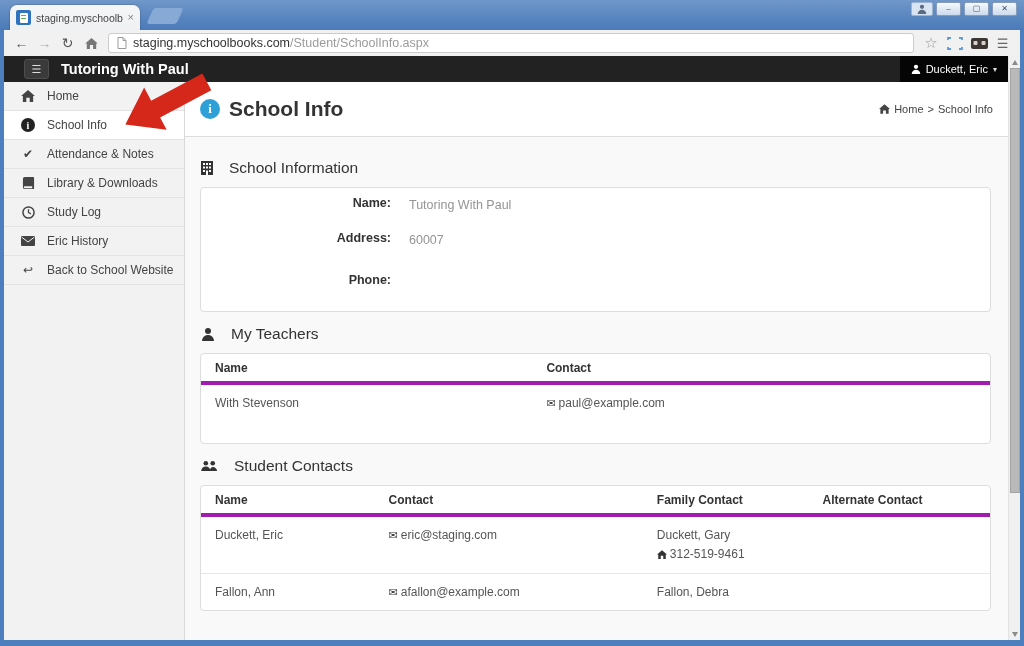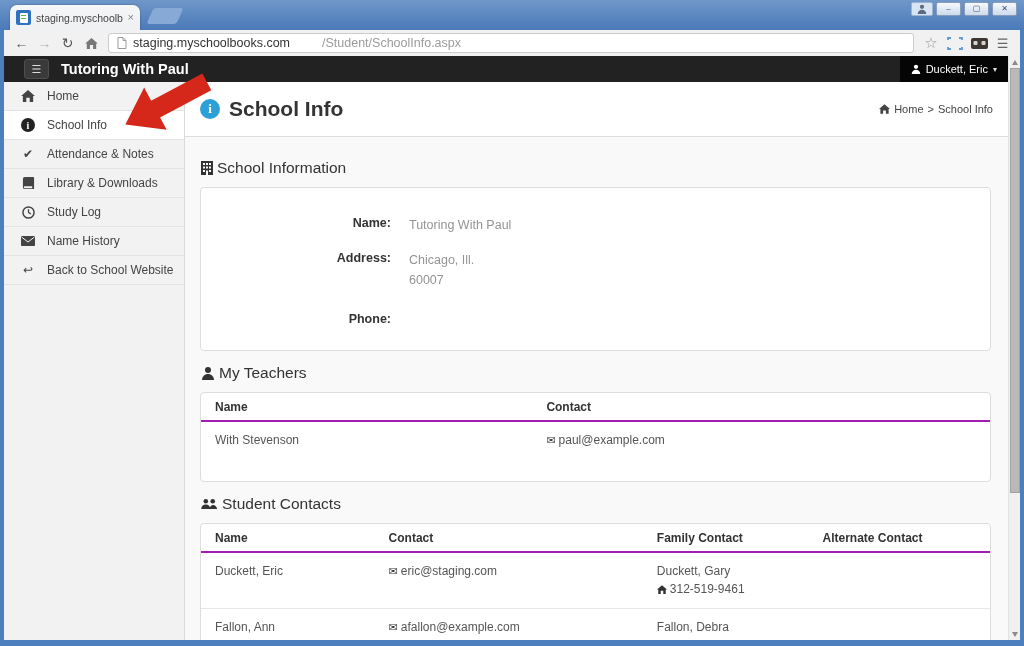--- a/index.html
+++ b/index.html
@@ -29,21 +29,21 @@
              border:1px solid #879cbb; border-radius:2px; font-size:8px; color:#3e526e;
              display:flex; align-items:center; justify-content:center; line-height:1; cursor:pointer; }
 
   .toolbar { position:absolute; top:30px; left:4px; width:1016px; height:26px; background:#f1f1f1;
              display:flex; align-items:center; padding:0 7px; gap:2px; }
   .nav-glyph { width:21px; text-align:center; font-size:14px; color:#555; cursor:pointer; }
   .nav-glyph.disabled { color:#b0b0b0; }
   .omnibox { flex:1; height:20px; background:#fff; border:1px solid #cccccc; border-radius:3px;
              display:flex; align-items:center; gap:6px; padding:0 8px; margin:0 4px; }
   .url { font-size:12.5px; color:#333; white-space:nowrap; }
-  .url .path { color:#9b9b9b;padding-left:32px; }
+  .url .path { color:#9b9b9b; }
   .tb-icon { display:flex; align-items:center; justify-content:center; width:22px; cursor:pointer; }
   .star { font-size:15px; color:#9a9a9a; }
 
   
   .border-left, .border-right { position:absolute; top:30px; bottom:0; width:4px; background:#4d7fbe; z-index:40; }
   .border-left { left:0; } .border-right { right:0; }
   .border-bottom { position:absolute; left:0; right:0; bottom:0; height:6px; background:#4d7fbe; z-index:40; }
 
   
   .navbar { position:absolute; top:56px; left:4px; width:1004px; height:26px; background:#222;
@@ -73,32 +73,32 @@
   .page-header { height:55px; background:#fff; border-bottom:1px solid #ddd; display:flex;
                  align-items:center; padding:0 15px; }
   .info-badge { width:20px; height:20px; border-radius:50%; background:#2ea0d8; color:#fff;
                 font-size:13px; font-weight:bold; font-family:"Liberation Serif",serif;
                 display:flex; align-items:center; justify-content:center; }
   .page-title { font-size:21px; font-weight:600; color:#333; margin-left:9px; }
   .breadcrumb { margin-left:auto; font-size:11px; color:#444; display:flex; align-items:center; gap:4px; }
   .breadcrumb a { color:#444; text-decoration:none; cursor:pointer; }
 
   .content { padding:18px 17px 0 15px; }
-  .section-head { display:flex; align-items:center; gap:4px; font-size:15.5px; color:#333; margin:13px 0 10px 1px; }
+  .section-head { display:flex; align-items:center; gap:16px; font-size:15.5px; color:#333; margin:13px 0 10px 1px; }
   .section-head:first-child { margin-top:4px; }
   .panel { background:#fff; border:1px solid #ddd; border-radius:4px; }
 
-  .fields { padding:28px 0 8px 0; }
+  .fields { padding:8px 0 8px 0; }
   .field-row { display:grid; grid-template-columns:190px 1fr; gap:0 18px; margin-bottom:16px; }
   .field-label { text-align:right; font-weight:bold; font-size:12.5px; color:#333; }
   .field-value { font-size:12.5px; color:#949494; line-height:1.55; }
   .field-row.phone { margin-top:22px; }
 
   table { width:100%; border-collapse:collapse; }
-  th { text-align:left; font-size:12px; color:#333; padding:7px 14px 6px; border-bottom:2px solid #a21caf; }
+  th { text-align:left; font-size:12px; color:#333; padding:7px 14px 6px; border-bottom:4px solid #a21caf; }
   td { font-size:12px; color:#555; padding:9px 14px; border-top:1px solid #e7e7e7; vertical-align:top; line-height:1.55; }
   tr.first td { border-top:none; }
   .teachers-panel { padding-bottom:22px; }
   .env { font-size:11px; color:#333; margin-right:3px; }
   .house-ico svg { vertical-align:-1px; margin-right:3px; }
 
   .contacts-panel { margin-bottom:0; }
 
   
   .scrollbar { position:absolute; top:56px; right:4px; width:12px; bottom:6px; background:#f0f0f0;
@@ -224,21 +224,21 @@
       </span>
     <span>Study Log</span>
   </div>
   <div class="side-item">
     <span class="side-ico">
         <svg width="14" height="10" viewBox="0 0 14 10">
           <rect width="14" height="10" rx="1" fill="#444"></rect>
           <path d="M.5 1l6.5 5L13.5 1" stroke="#f2f2f2" fill="none"></path>
         </svg>
       </span>
-    <span>Name History</span>
+    <span>Eric History</span>
   </div>
   <div class="side-item">
     <span class="side-ico">↩</span>
     <span>Back to School Website</span>
   </div>
 </div>
 
 <div class="main">
   <div class="page-header">
     <span class="info-badge">i</span>
@@ -273,21 +273,20 @@
       <span>School Information</span>
     </div>
     <div class="panel fields">
       <div class="field-row">
         <div class="field-label">Name:</div>
         <div class="field-value">Tutoring With Paul</div>
       </div>
       <div class="field-row">
         <div class="field-label">Address:</div>
         <div class="field-value">
-          <div>Chicago, Ill.</div>
           <div>60007</div>
         </div>
       </div>
       <div class="field-row phone">
         <div class="field-label">Phone:</div>
         <div class="field-value"></div>
       </div>
     </div>
 
     <div class="section-head">

